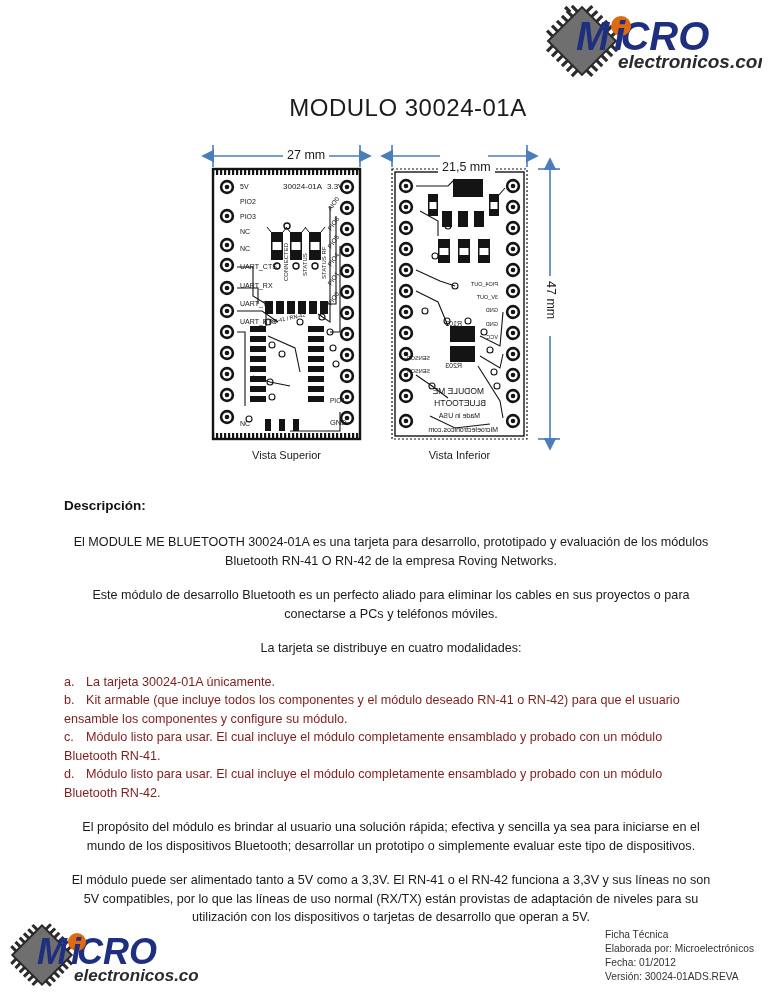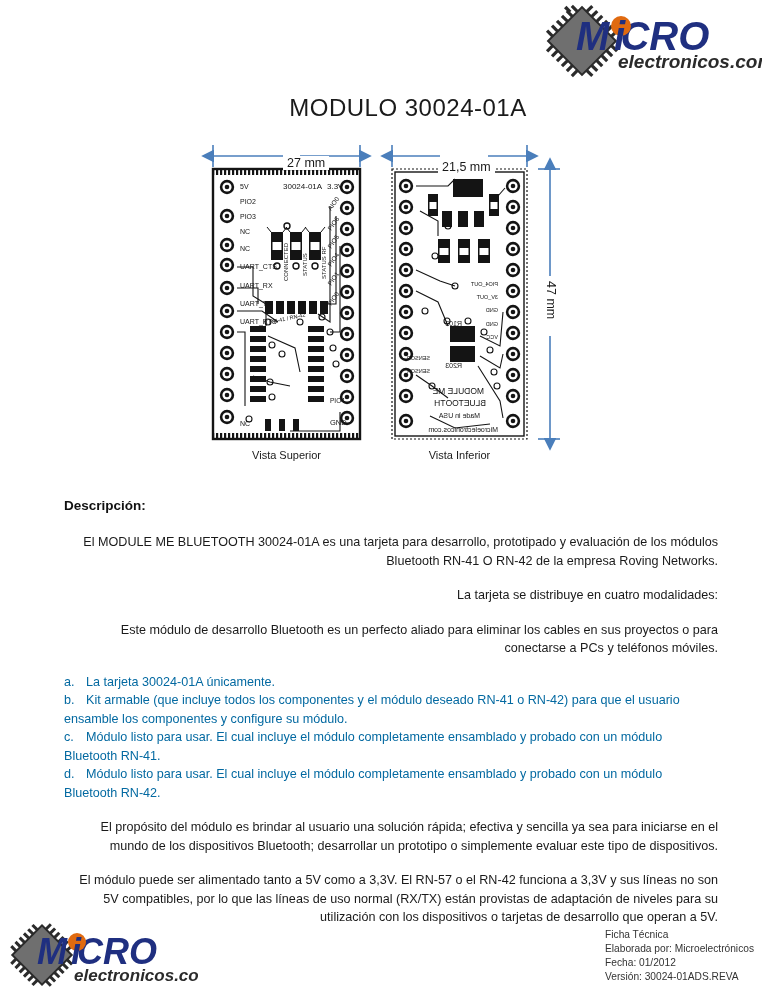--- a/index.html
+++ b/index.html
@@ -94,26 +94,26 @@
     font-size: 13.5px;
     font-weight: bold;
     color: #111;
     margin: 0 0 20px 0;
   }
   .para {
     font-size: 12.6px;
     line-height: 18.5px;
     color: #1a1a1a;
     margin: 16px 0 15px 0;
-    text-align: right;
+    text-align: center;
   }
   .list-block {
     font-size: 12.6px;
     line-height: 18.5px;
-    color: #0369a1;
+    color: #7f1d1d;
     margin: 0 0 15px 0;
   }
   .list-item {
     margin: 0;
     display: block;
   }
   .li-key {
     display: inline-block;
     width: 22px;
   }
@@ -448,45 +448,45 @@
         <text transform="translate(498,176) scale(-1,1)">GND</text>
         <text transform="translate(498,190) scale(-1,1)">GND</text>
         <text transform="translate(498,203) scale(-1,1)">VCC</text>
         <text transform="translate(430,224) scale(-1,1)">SENSOR</text>
         <text transform="translate(430,237) scale(-1,1)">SENSOR</text>
       </g>
     </g>
   </svg>
 
   
-  <div class="dim-label" style="left:283px; top:20px;">27 mm</div>
+  <div class="dim-label" style="left:283px; top:12px;">27 mm</div>
   <div class="dim-label" style="left:438px; top:12px;margin-top:12px;">21,5 mm</div>
   <div class="dim-label-vert" style="left:558px; top:145px;">47 mm</div>
 
   
   <div class="view-caption" style="left:213px; top:313px; width:147px;">Vista Superior</div>
   <div class="view-caption" style="left:392px; top:313px; width:135px;">Vista Inferior</div>
 </div>
 
 <div class="content">
   <div class="sec-title">Descripción:</div>
 
   <p class="para">El MODULE ME BLUETOOTH 30024-01A es una tarjeta para desarrollo, prototipado y evaluación de los módulos Bluetooth RN-41 O RN-42 de la empresa Roving Networks.</p>
+  <p class="para">Este módulo de desarrollo Bluetooth es un perfecto aliado para eliminar los cables en sus proyectos o para conectarse a PCs y teléfonos móviles.</p>
   <p class="para">La tarjeta se distribuye en cuatro modalidades:</p>
-  <p class="para">Este módulo de desarrollo Bluetooth es un perfecto aliado para eliminar los cables en sus proyectos o para conectarse a PCs y teléfonos móviles.</p>
 
   <div class="list-block">
     <span class="list-item"><span class="li-key">a.</span><span>La tarjeta 30024-01A únicamente.</span></span>
     <span class="list-item"><span class="li-key">b.</span><span>Kit armable (que incluye todos los componentes y el módulo deseado RN-41 o RN-42) para que el usuario ensamble los componentes y configure su módulo.</span></span>
     <span class="list-item"><span class="li-key">c.</span><span>Módulo listo para usar. El cual incluye el módulo completamente ensamblado y probado con un módulo Bluetooth RN-41.</span></span>
     <span class="list-item"><span class="li-key">d.</span><span>Módulo listo para usar. El cual incluye el módulo completamente ensamblado y probado con un módulo Bluetooth RN-42.</span></span>
   </div>
 
   <p class="para">El propósito del módulo es brindar al usuario una solución rápida; efectiva y sencilla ya sea para iniciarse en el mundo de los dispositivos Bluetooth; desarrollar un prototipo o simplemente evaluar este tipo de dispositivos.</p>
-  <p class="para">El módulo puede ser alimentado tanto a 5V  como a 3,3V. El RN-57 o el RN-42 funciona a 3,3V y sus líneas no son 5V compatibles, por lo que las líneas de uso normal (RX/TX) están provistas de adaptación de niveles para su utilización con los dispositivos o tarjetas de desarrollo que operan a 5V.</p>
+  <p class="para">El módulo puede ser alimentado tanto a 5V  como a 3,3V. El RN-41 o el RN-42 funciona a 3,3V y sus líneas no son 5V compatibles, por lo que las líneas de uso normal (RX/TX) están provistas de adaptación de niveles para su utilización con los dispositivos o tarjetas de desarrollo que operan a 5V.</p>
 </div>
 
 <svg class="logo logo-bottom" viewBox="0 0 196 68">
   <g>
     <g transform="rotate(-45 40 33)">
       <rect x="19" y="12" width="42" height="42" fill="#6f6f6f" stroke="#2b2b2b" stroke-width="2"></rect>
       <g fill="#2b2b2b">
         <rect x="23" y="5" width="3" height="7"></rect>
           <rect x="29" y="5" width="3" height="7"></rect>
         <rect x="35" y="5" width="3" height="7"></rect>

